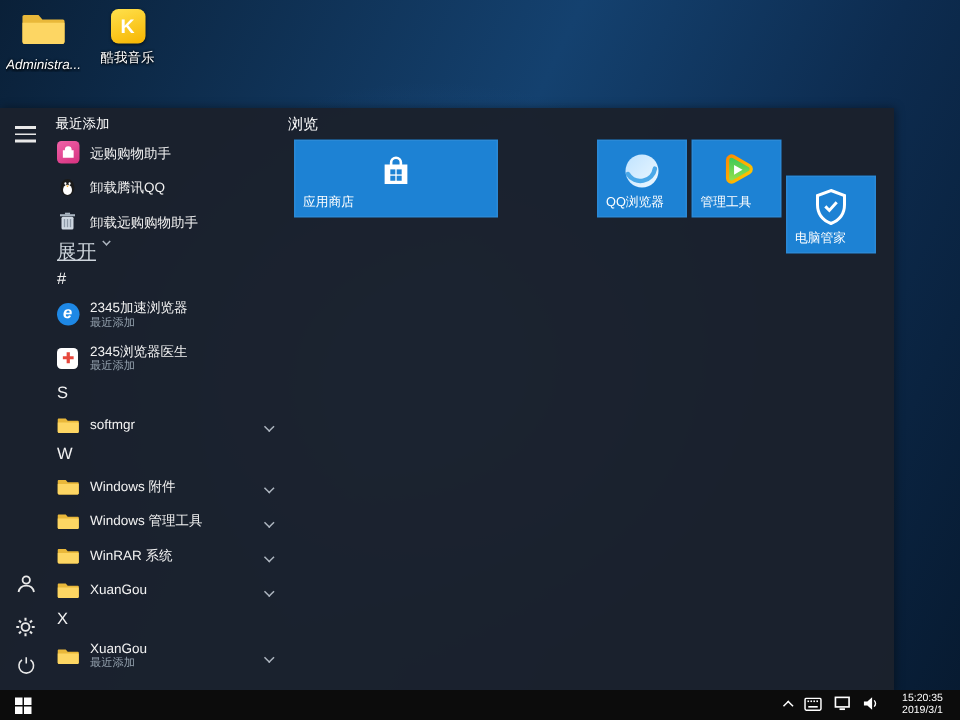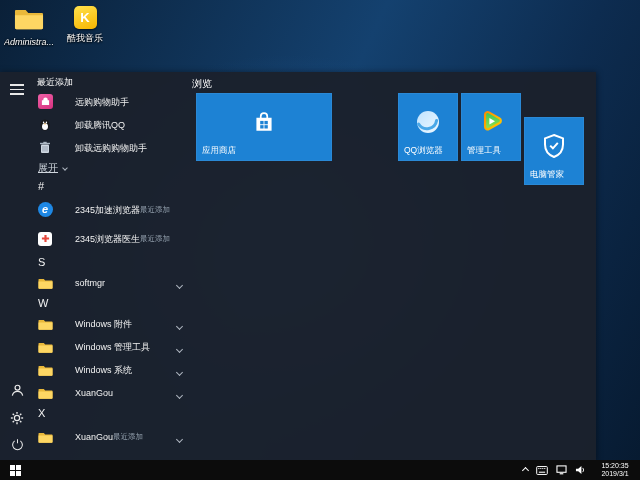--- a/index.html
+++ b/index.html
@@ -31,40 +31,40 @@
   .hamburger i{display:block;height:1.6px;background:#e8e8e8;}
   .rail-btn{position:absolute;left:9px;width:16px;height:16px;display:flex;align-items:center;justify-content:center;cursor:pointer;}
   #rail-user{bottom:62px;}
   #rail-settings{bottom:34px;}
   #rail-power{bottom:8px;}
 
   
   .app-list{width:158px;flex:none;padding-top:2px;overflow:hidden;}
   .section-h{height:16px;line-height:16px;font-size:9px;padding-left:3px;color:#fff;}
   .letter{height:18px;line-height:18px;font-size:11px;padding-left:4px;color:#f2f2f2;cursor:pointer;}
-  .app-item{display:flex;align-items:center;height:23px;padding-left:3px;gap:22px;cursor:pointer;}
+  .app-item{display:flex;align-items:center;height:23px;padding-left:3px;gap:7px;cursor:pointer;}
   .app-item.two{height:29px;}
   .app-icon{width:16px;height:16px;flex:none;display:flex;align-items:center;justify-content:center;}
-  .texts{display:flex;flex-direction:row;justify-content:flex-end;min-width:0;}
+  .texts{display:flex;flex-direction:column;justify-content:flex-end;min-width:0;}
   .app-label{font-size:9px;line-height:10px;color:#f2f2f2;white-space:nowrap;}
   .app-sub{font-size:7.5px;line-height:9px;color:#93a0ad;white-space:nowrap;}
   .chev{margin-left:auto;margin-right:10px;flex:none;}
   .chev-down{display:inline-block;width:5px;height:5px;border-right:1.2px solid #aeb6c0;border-bottom:1.2px solid #aeb6c0;transform:rotate(45deg);}
-  .expand{display:flex;align-items:center;gap:5px;height:18px;padding-left:4px;font-size:10px;color:#cfd6dd;cursor:pointer;text-decoration:underline;}
+  .expand{display:flex;gap:5px;height:18px;padding-left:4px;font-size:13px;color:#cfd6dd;cursor:pointer;text-decoration:underline;}
   .expand .chev-down{width:4px;height:4px;}
 
   .ic{display:flex;align-items:center;justify-content:center;}
   .ic-pink{width:15px;height:15px;border-radius:3px;background:linear-gradient(150deg,#f062a8,#d6317f);}
   .ic-e{width:15px;height:15px;border-radius:50%;background:#1e88e5;color:#fff;font-weight:bold;font-style:italic;font-size:11px;line-height:15px;text-align:center;}
   .ic-doctor{width:14px;height:14px;border-radius:3px;background:#fff;}
 
   
   .tiles{position:relative;flex:1;}
   .tiles-header{margin-top:3px;margin-left:0;height:17px;line-height:17px;font-size:10px;color:#fff;cursor:pointer;width:60px;}
-  .tile{position:absolute;top:21px;height:68px;background:var(--tile);cursor:pointer;box-shadow:inset 0 0 0 1px rgba(255,255,255,0.06);text-decoration:underline;}
+  .tile{position:absolute;top:21px;height:52px;background:var(--tile);cursor:pointer;box-shadow:inset 0 0 0 1px rgba(255,255,255,0.06);text-decoration:underline;}
   .tile .ticon{position:absolute;inset:0 0 10px 0;display:flex;align-items:center;justify-content:center;}
   .tile .tlabel{position:absolute;left:6px;bottom:4px;font-size:8.5px;color:#fff;white-space:nowrap;}
   #tile-store{left:4px;width:136px;}
   #tile-qq{left:206px;width:60px;padding-left:11px;}
   #tile-video{left:269px;width:60px;}
   #tile-pc{left:332px;width:60px;margin-top:24px;}
 
   
   .taskbar{position:absolute;left:0;bottom:0;width:640px;height:20px;background:var(--taskbar);display:flex;align-items:center;z-index:5;}
   .start-btn{width:30px;height:20px;display:flex;align-items:center;justify-content:center;cursor:pointer;}
@@ -250,21 +250,21 @@
         <span class="chev"><span class="chev-down"></span></span>
       </div>
 
       <div class="app-item">
         <span class="app-icon">
           <svg width="15" height="12" viewBox="0 0 16 13">
             <path d="M1 2.2h5.2l1.4 1.6H15a.6.6 0 0 1 .6.6v7.4a.8.8 0 0 1-.8.8H1.2a.8.8 0 0 1-.8-.8V2.8c0-.3.3-.6.6-.6z" fill="#e9b83a"></path>
             <path d="M.4 5h15.2v6.8a.8.8 0 0 1-.8.8H1.2a.8.8 0 0 1-.8-.8z" fill="#fdd663"></path>
           </svg>
         </span>
-        <span class="app-label">Windows 系统</span>
+        <span class="app-label">WinRAR 系统</span>
         <span class="chev"><span class="chev-down"></span></span>
       </div>
 
       <div class="app-item">
         <span class="app-icon">
           <svg width="15" height="12" viewBox="0 0 16 13">
             <path d="M1 2.2h5.2l1.4 1.6H15a.6.6 0 0 1 .6.6v7.4a.8.8 0 0 1-.8.8H1.2a.8.8 0 0 1-.8-.8V2.8c0-.3.3-.6.6-.6z" fill="#e9b83a"></path>
             <path d="M.4 5h15.2v6.8a.8.8 0 0 1-.8.8H1.2a.8.8 0 0 1-.8-.8z" fill="#fdd663"></path>
           </svg>
         </span>

